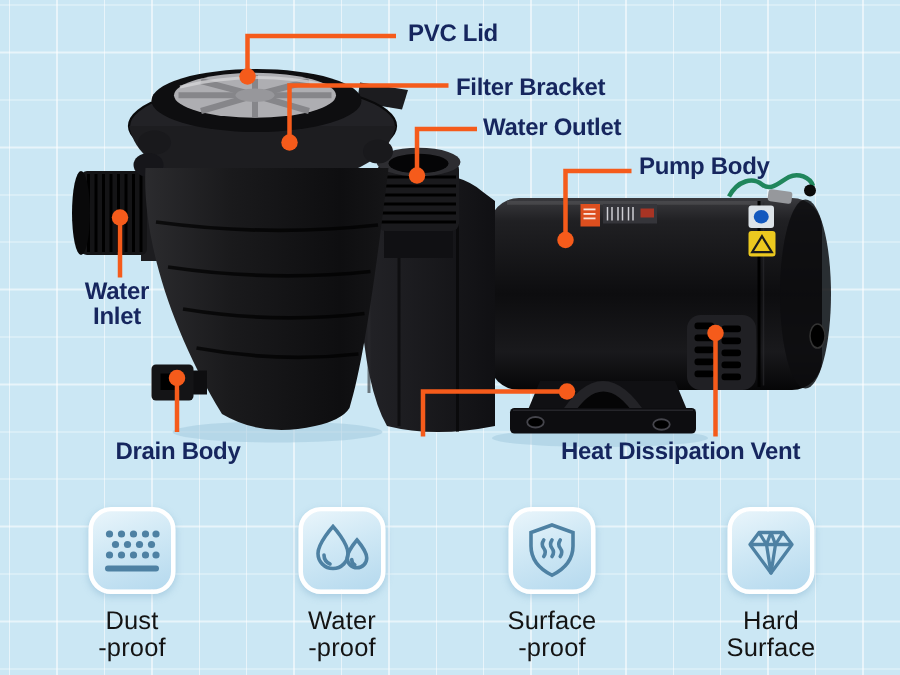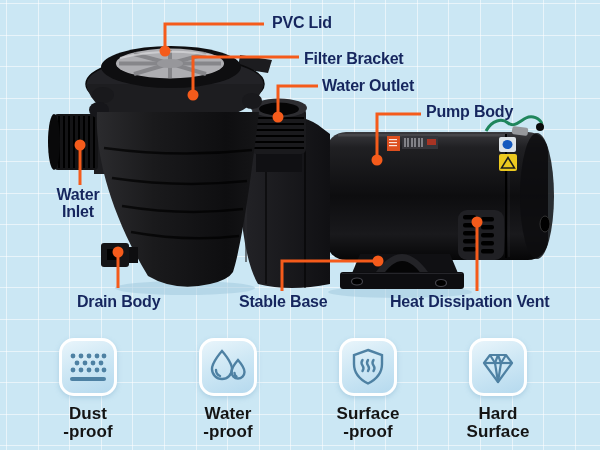--- a/index.html
+++ b/index.html
@@ -20,21 +20,21 @@
   .callout.center{text-align:center;white-space:normal;}
   .features{position:absolute;left:0;top:338px;width:600px;height:110px;}
   .feature{position:absolute;width:100px;top:0;text-align:center;}
   .feature-card{
     width:58px;height:58px;margin:0 auto;border:3px solid #ffffff;border-radius:15px;
     background:linear-gradient(160deg,#e9f5fb 0%,#cfe8f5 45%,#b5d9ee 100%);
     box-shadow:0 2px 5px rgba(110,160,195,.35);
     display:flex;align-items:center;justify-content:center;box-sizing:border-box;
   }
   .feature-label{
-    margin-top:9px;color:#141414;font-weight:700;font-size:17px;line-height:1.06;
+    margin-top:9px;color:#141414;font-weight:400;font-size:17px;line-height:1.06;
     letter-spacing:.1px;
   }
 </style>
 </head>
 <body>
 
 <div class="scene">
 
   <svg class="pump-svg" width="600" height="320" viewBox="0 0 600 320">
     <defs>
@@ -229,22 +229,21 @@
 
   <div class="callout" style="left:272px;top:15px">PVC Lid</div>
   <div class="callout" style="left:304px;top:51px">Filter Bracket</div>
   <div class="callout" style="left:426px;top:104px">Pump Body</div>
   <div class="callout" style="left:322px;top:78px">Water Outlet</div>
   <div class="callout center" style="left:40px;top:187px;width:76px">
     <span>Water</span><br>
     <span>Inlet</span>
   </div>
   <div class="callout" style="left:77px;top:294px">Drain Body</div>
-  <div class="callout" style="left:239px;top:294px">Stable Base</div>
-  <div class="callout" style="left:390px;top:294px">Heat Dissipation Vent</div>
+  <div class="callout" style="left:374px;top:294px">Heat Dissipation Vent</div>
 
   <div class="features">
 
     <div class="feature" style="left:38px">
       <div class="feature-card">
         <svg width="42" height="34" viewBox="0 0 42 34">
           <g fill="#4e81a3">
             <circle cx="6" cy="6" r="2.4"></circle>
               <circle cx="14" cy="6" r="2.4"></circle>
               <circle cx="22" cy="6" r="2.4"></circle>
@@ -296,21 +295,21 @@
             <path d="M25.5 13 q-2 3 0 5.5 q2 2.5 0 5.5"></path>
           </g>
         </svg>
       </div>
       <div class="feature-label">
         <span>Surface</span><br>
         <span>-proof</span>
       </div>
     </div>
 
-    <div class="feature" style="left:448px">
+    <div class="feature" style="left:464px">
       <div class="feature-card">
         <svg width="40" height="38" viewBox="0 0 40 38">
           <g fill="none" stroke="#4e81a3" stroke-width="2.2" stroke-linejoin="round">
             <path d="M6 15 L12 7 H28 L34 15 L20 34 Z"></path>
             <path d="M6 15 H34"></path>
             <path d="M12 7 L17 15 L20 34 L23 15 L28 7"></path>
             <path d="M20 7 L17 15 M20 7 L23 15"></path>
           </g>
         </svg>
       </div>

